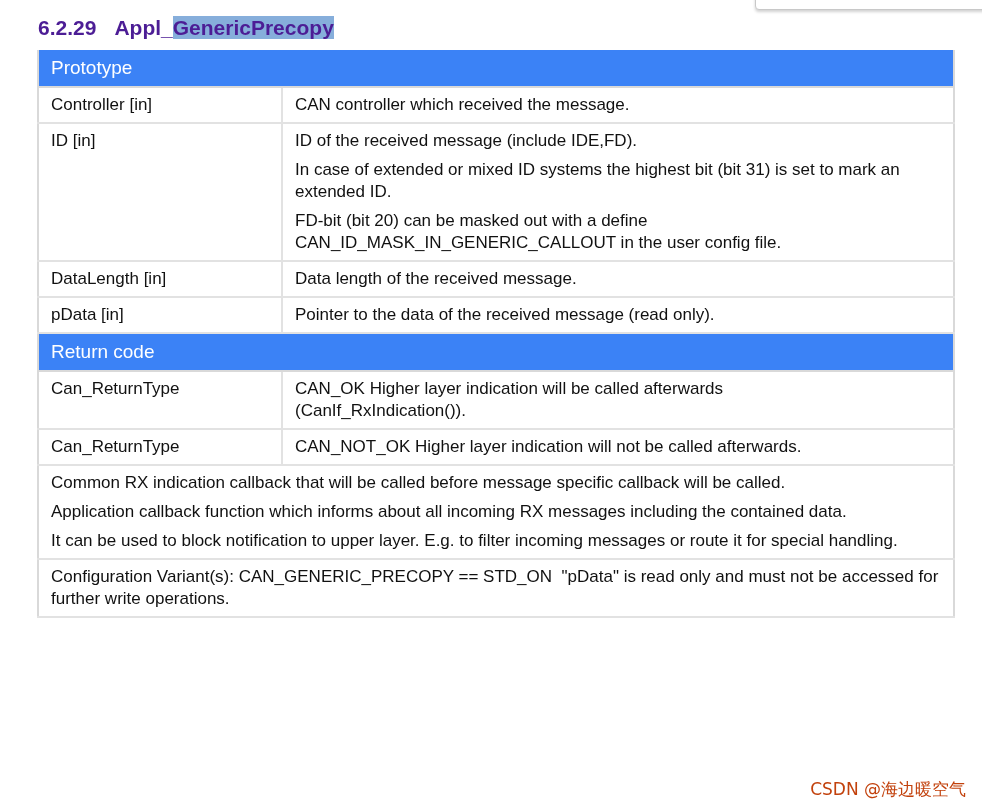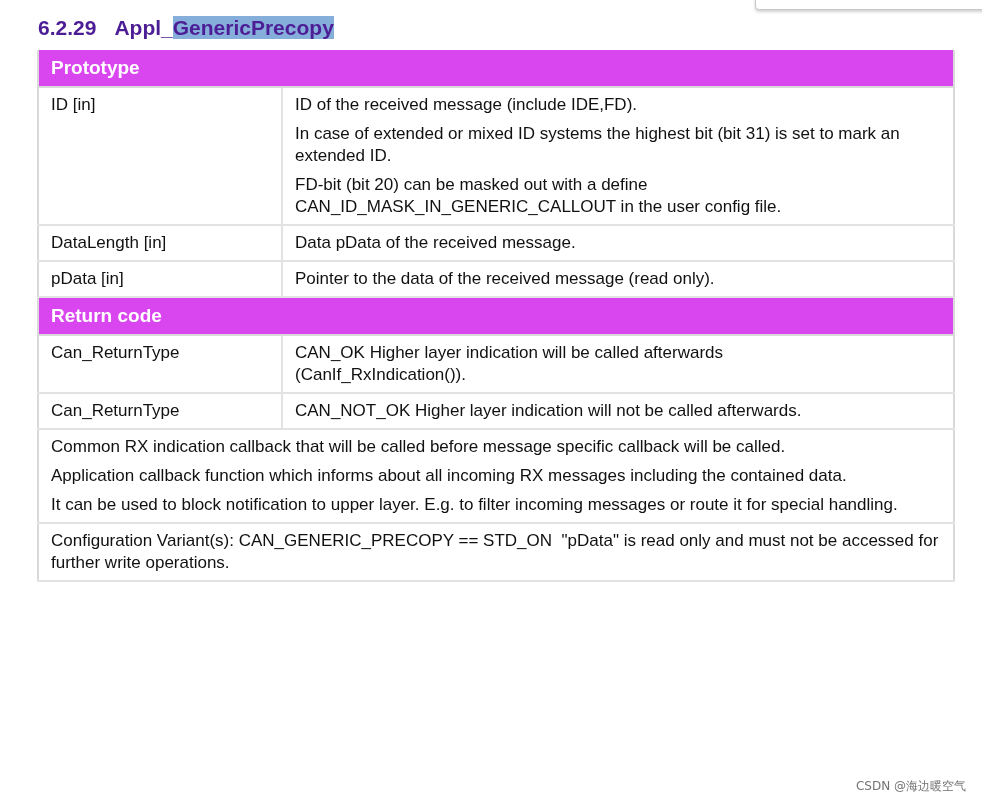--- a/index.html
+++ b/index.html
@@ -52,23 +52,23 @@
       width: 918px;
       border-collapse: collapse;
       border-left: 2px solid #d9d9d9;
       border-right: 2px solid #d9d9d9;
     }
     .doc-table td {
       padding: 0;
       vertical-align: top;
     }
     .hdr {
-      background: #d946ef;
+      background: #3b82f6;
       color: #ffffff;
-      font-weight: bold;
+      font-weight: normal;
       font-size: 19px;
       height: 36px;
       padding: 0 0 0 12px !important;
       vertical-align: middle !important;
       border-bottom: 2px solid #d9d9d9;
       border-top: 2px solid #d9d9d9;
     }
     .hdr-first {
       border-top: none;
     }
@@ -107,53 +107,59 @@
     .full p {
       margin: 0 0 7px 0;
     }
     .full p:last-child {
       margin-bottom: 0;
     }
     .watermark {
       position: absolute;
       right: 16px;
       top: 778px;
-      font-size: 12px;
-      color: #737373;
+      font-size: 17px;
+      color: #c2410c;
       white-space: nowrap;
       font-family: "DejaVu Sans", sans-serif;
     }
   </style>
 </head>
 <body>
 
 <div class="top-popup"></div>
 
 <div class="section-title">
   <span class="num">6.2.29</span><span>Appl_</span><span class="hl">GenericPrecopy</span>
 </div>
 
 <table class="doc-table">
   <tbody>
       <tr>
     <td colspan="2" class="hdr hdr-first">Prototype</td>
   </tr>
 
   <tr>
+    <td class="cell cell-left">Controller [in]</td>
+    <td class="cell">
+      <p>CAN controller which received the message.</p>
+    </td>
+  </tr>
+  <tr>
     <td class="cell cell-left">ID [in]</td>
     <td class="cell">
       <p>ID of the received message (include IDE,FD).</p>
       <p>In case of extended or mixed ID systems the highest bit (bit 31) is set to mark an extended ID.</p>
       <p>FD-bit (bit 20) can be masked out with a define CAN_ID_MASK_IN_GENERIC_CALLOUT in the user config file.</p>
     </td>
   </tr>
   <tr>
     <td class="cell cell-left">DataLength [in]</td>
     <td class="cell">
-      <p>Data pData of the received message.</p>
+      <p>Data length of the received message.</p>
     </td>
   </tr>
   <tr>
     <td class="cell cell-left">pData [in]</td>
     <td class="cell">
       <p>Pointer to the data of the received message (read only).</p>
     </td>
   </tr>
 
   <tr>

